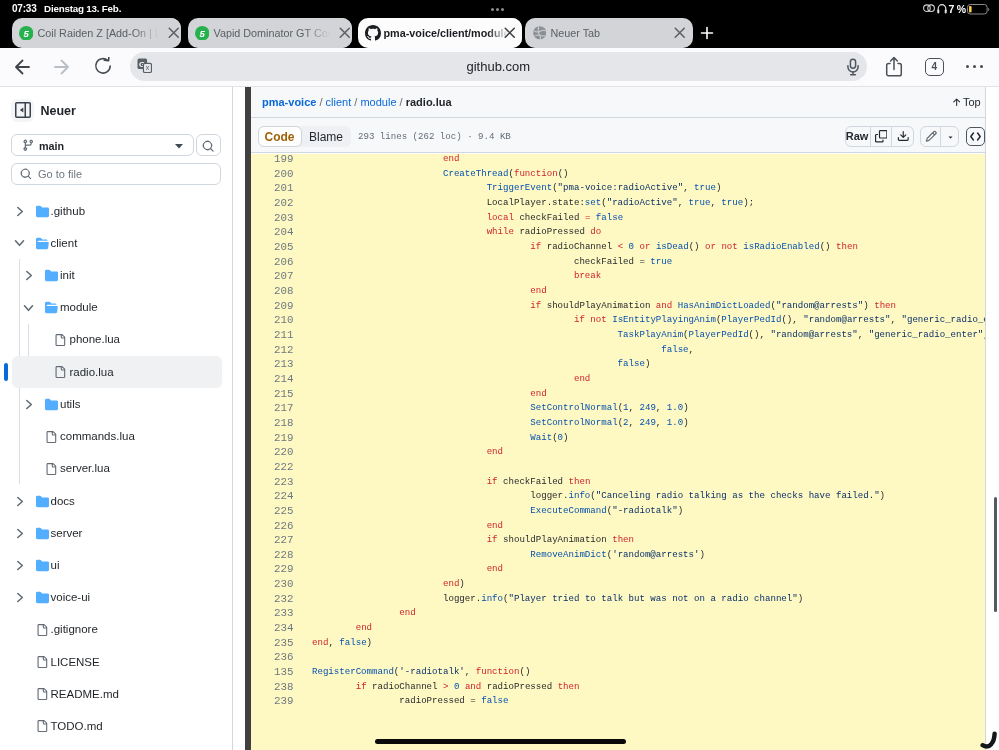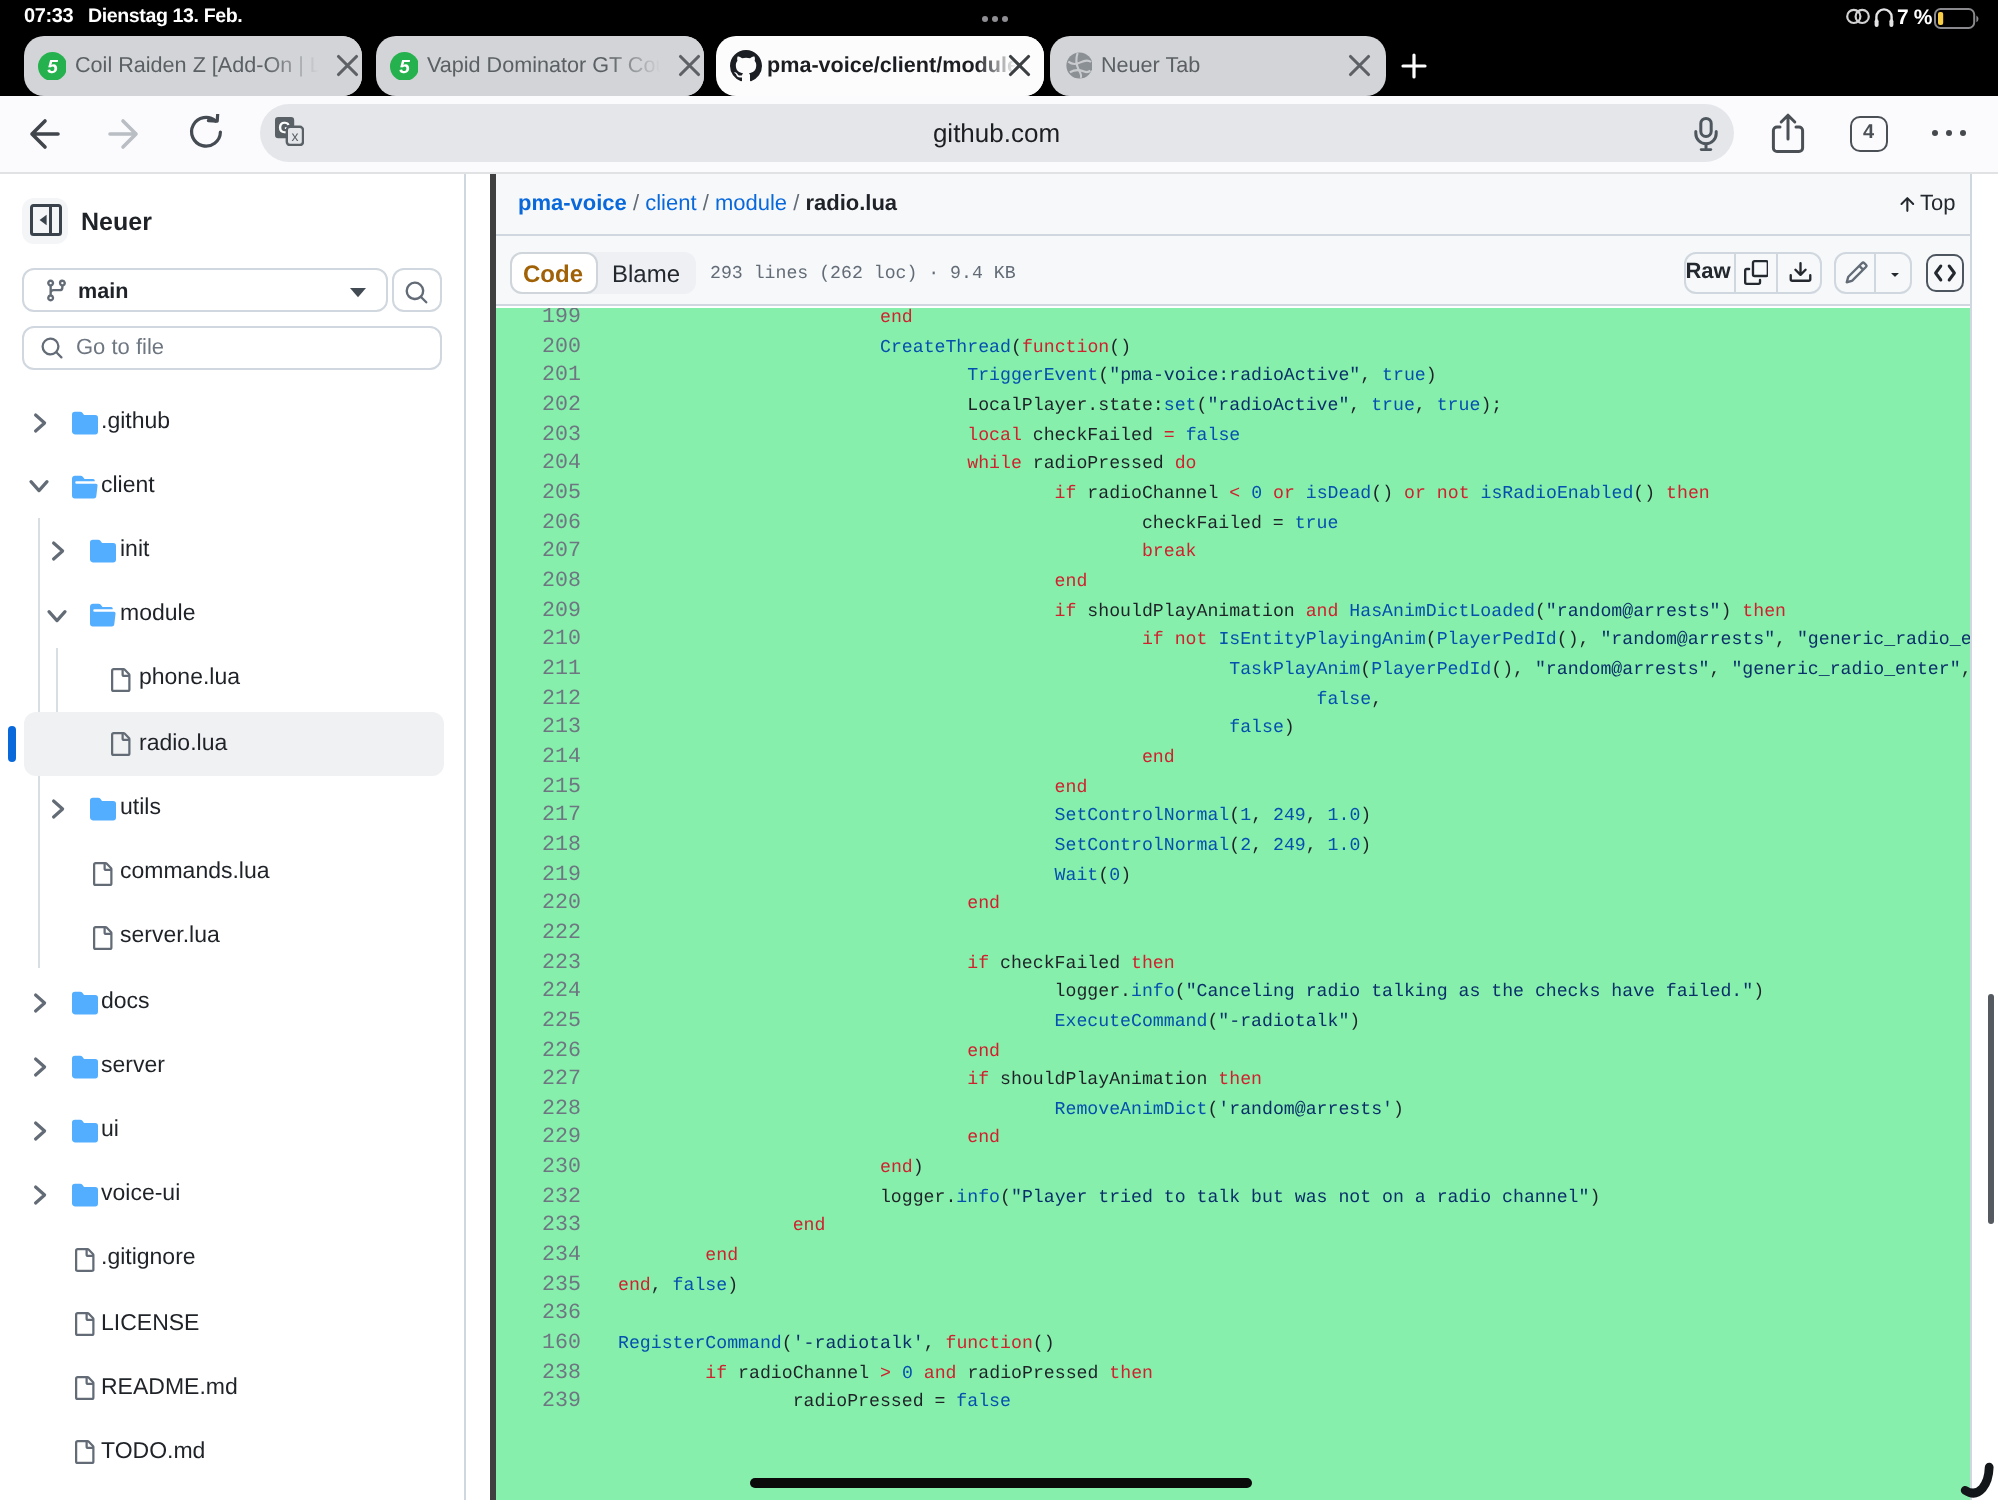--- a/index.html
+++ b/index.html
@@ -21,26 +21,26 @@
   #toolbar { position:absolute; left:0; top:47.5px; width:999px; height:39px; background:#fbfbfd;
              border-bottom:1px solid #e1e2e4; }
   #urlpill { position:absolute; left:130px; top:4.5px; width:736.5px; height:29px; background:#e4e6ea;
              border-radius:14.5px; }
   #urltext { position:absolute; left:0; width:100%; text-align:center; top:7px; font-size:13px; color:#1c1e22; }
   
   #content { position:absolute; left:0; top:87px; width:999px; height:663px; background:#fff; }
   #sidebar { position:absolute; left:0; top:0; width:232.5px; height:663px; border-right:1px solid #d0d7de; }
   .treetxt { font-size:11.5px; color:#1f2328; }
   #main { position:absolute; left:245px; top:0; width:740.5px; height:663px;
-          border-left:3px solid #404040; border-right:1px solid #d0d7de; }
+          border-left:6px solid #404040; border-right:1px solid #d0d7de; }
   #crumbrow { position:absolute; left:0; top:0; width:100%; height:30.5px; background:#f7f8fa;
               border-bottom:1px solid #d0d7de; font-size:11px; }
   #codehead { position:absolute; left:0; top:30.5px; width:100%; height:35px; background:#f6f8fa;
               border-bottom:1px solid #d0d7de; }
-  #codearea { position:absolute; left:0; top:66.5px; width:100%; height:596px; background:#86efac;
+  #codearea { position:absolute; left:0; top:66.5px; width:100%; height:596px; background:#fef9c3;
               overflow:hidden; }
   .cl { height:14.66px; line-height:14.66px; white-space:pre; font-family:"Liberation Mono", monospace;
         font-size:9.1px; color:#1f2328; tab-size:8; }
   .ln { display:inline-block; width:42.5px; text-align:right; color:#6e7781; font-size:10.8px;
         vertical-align:top; }
   .ct { margin-left:18.5px; }
   .k { color:#cf222e; } .f { color:#0550ae; } .s { color:#0a3069; } .c { color:#0550ae; }
 </style>
 </head>
 <body>
@@ -417,21 +417,21 @@
 <div class="cl"><span class="ln">226</span><span class="ct">                                <span class="k">end</span></span></div>
 <div class="cl"><span class="ln">227</span><span class="ct">                                <span class="k">if</span> shouldPlayAnimation <span class="k">then</span></span></div>
 <div class="cl"><span class="ln">228</span><span class="ct">                                        <span class="f">RemoveAnimDict</span>(<span class="s">'random@arrests'</span>)</span></div>
 <div class="cl"><span class="ln">229</span><span class="ct">                                <span class="k">end</span></span></div>
 <div class="cl"><span class="ln">230</span><span class="ct">                        <span class="k">end</span>)</span></div>
 <div class="cl"><span class="ln">232</span><span class="ct">                        logger.<span class="f">info</span>(<span class="s">"Player tried to talk but was not on a radio channel"</span>)</span></div>
 <div class="cl"><span class="ln">233</span><span class="ct">                <span class="k">end</span></span></div>
 <div class="cl"><span class="ln">234</span><span class="ct">        <span class="k">end</span></span></div>
 <div class="cl"><span class="ln">235</span><span class="ct"><span class="k">end</span>, <span class="c">false</span>)</span></div>
 <div class="cl"><span class="ln">236</span><span class="ct"></span></div>
-<div class="cl"><span class="ln">160</span><span class="ct"><span class="f">RegisterCommand</span>(<span class="s">'-radiotalk'</span>, <span class="k">function</span>()</span></div>
+<div class="cl"><span class="ln">135</span><span class="ct"><span class="f">RegisterCommand</span>(<span class="s">'-radiotalk'</span>, <span class="k">function</span>()</span></div>
 <div class="cl"><span class="ln">238</span><span class="ct">        <span class="k">if</span> radioChannel <span class="k">&gt;</span> <span class="c">0</span> <span class="k">and</span> radioPressed <span class="k">then</span></span></div>
 <div class="cl"><span class="ln">239</span><span class="ct">                radioPressed = <span class="c">false</span></span></div>
 </div>
     </div>
   </div>
 
   <div class="abs" style="left:993.5px;top:410px;width:3px;height:115px;border-radius:2px;background:#555a60;"></div>
 
   <div class="abs" style="left:375px;top:651.8px;width:251px;height:5.6px;border-radius:3px;background:#0a0a0a;"></div>
 

